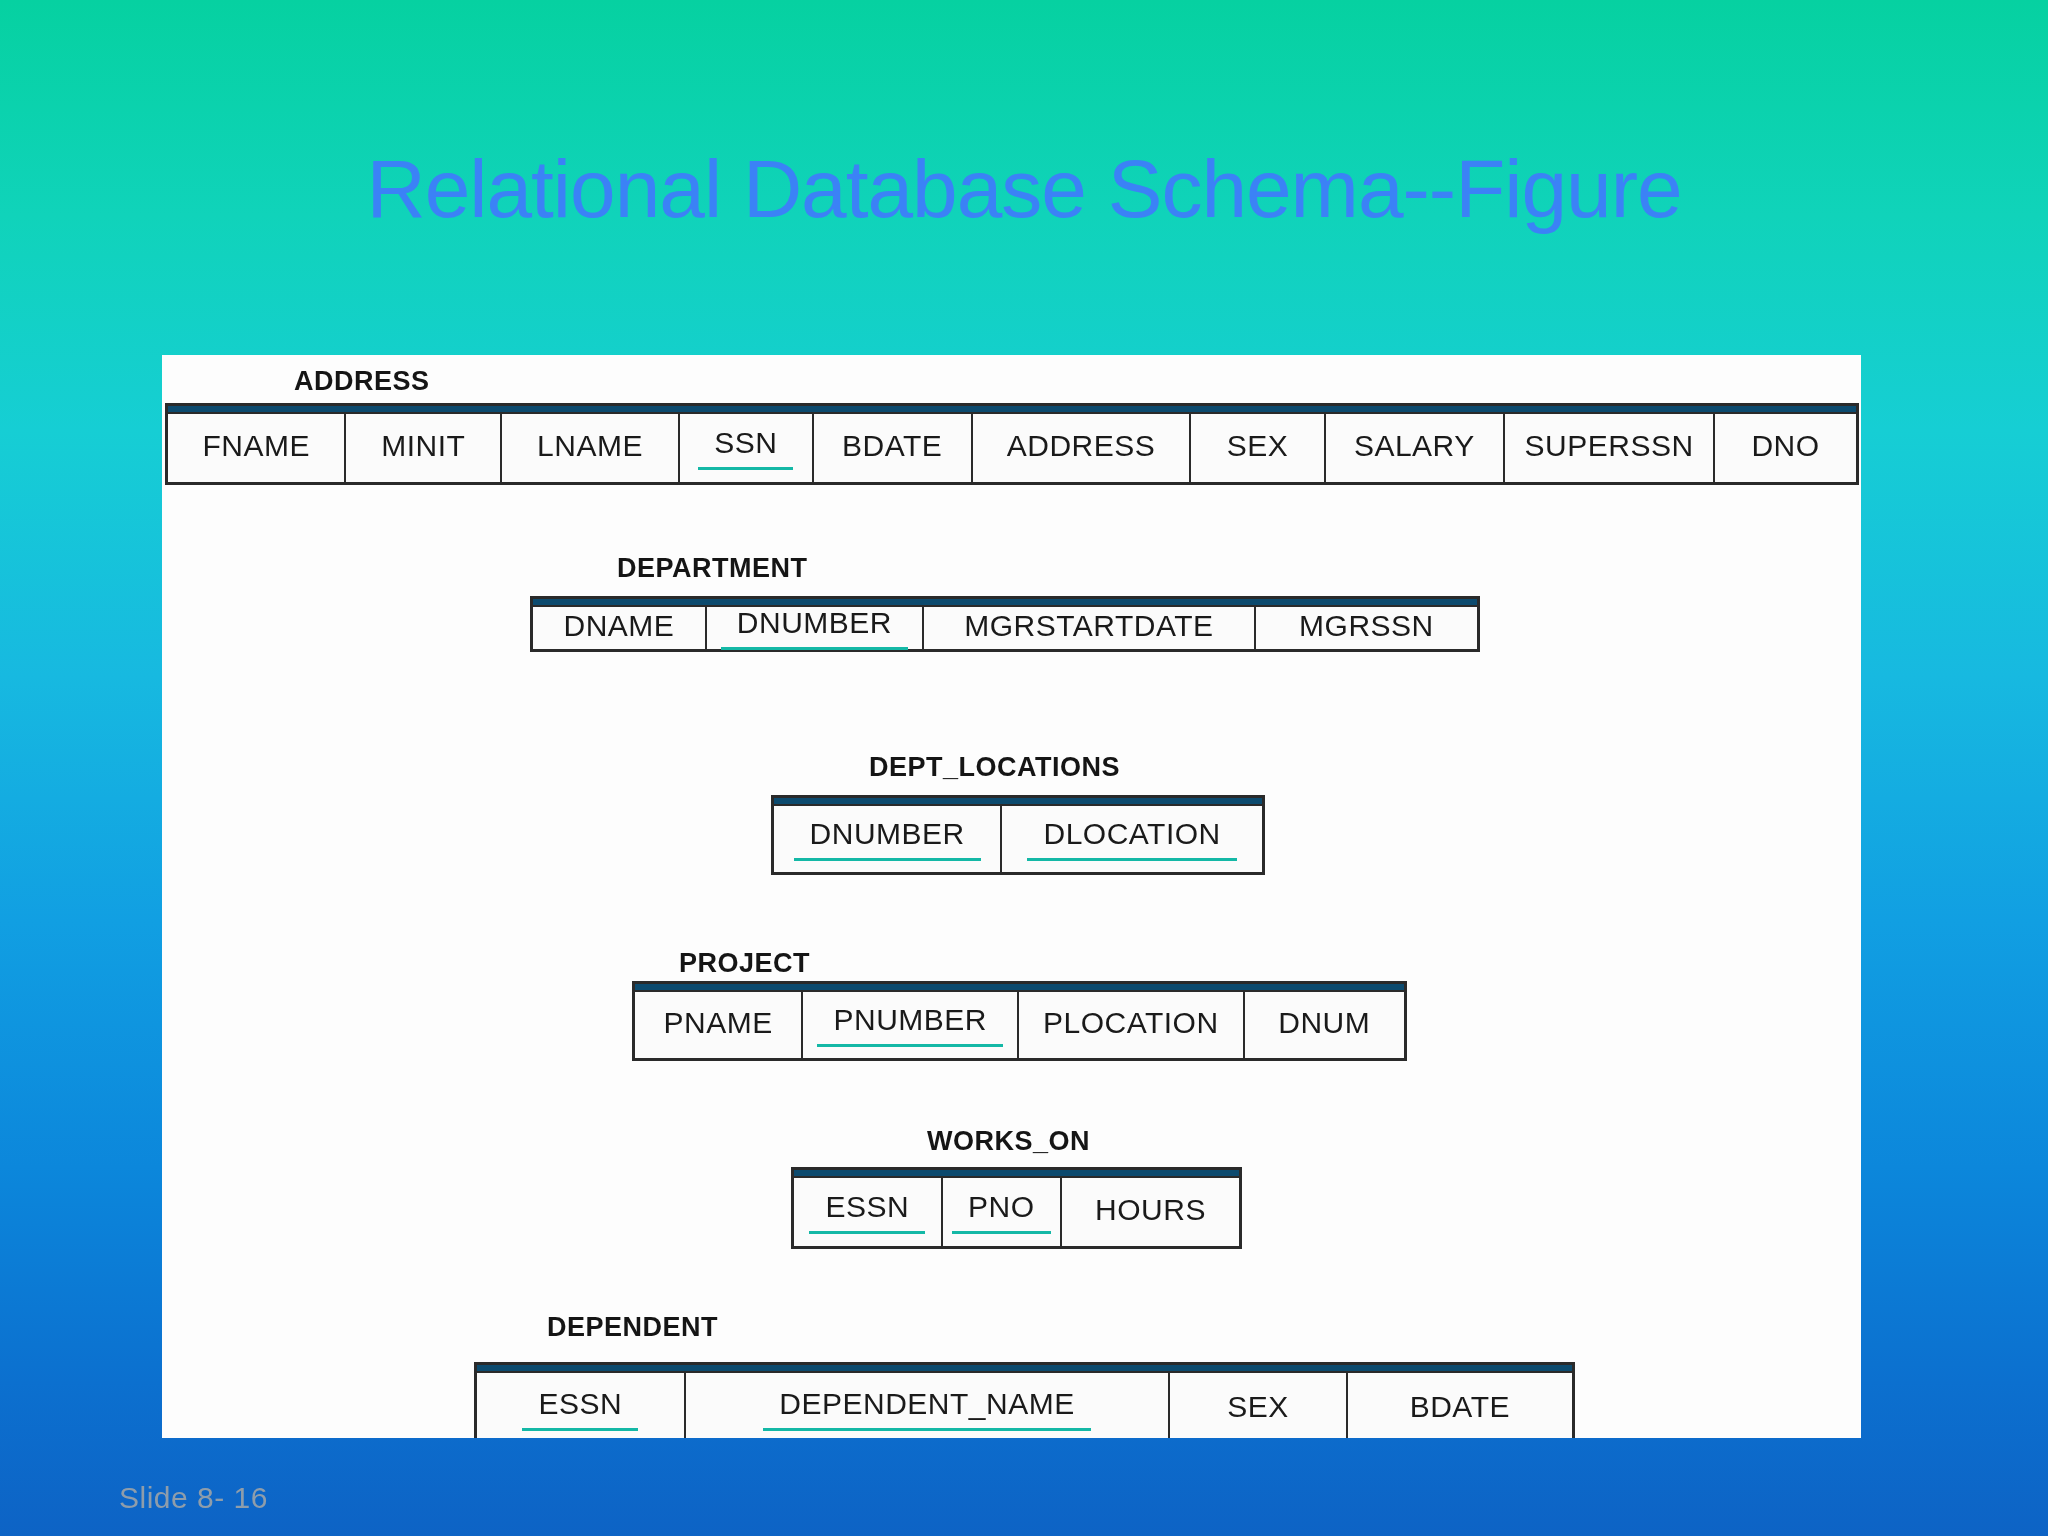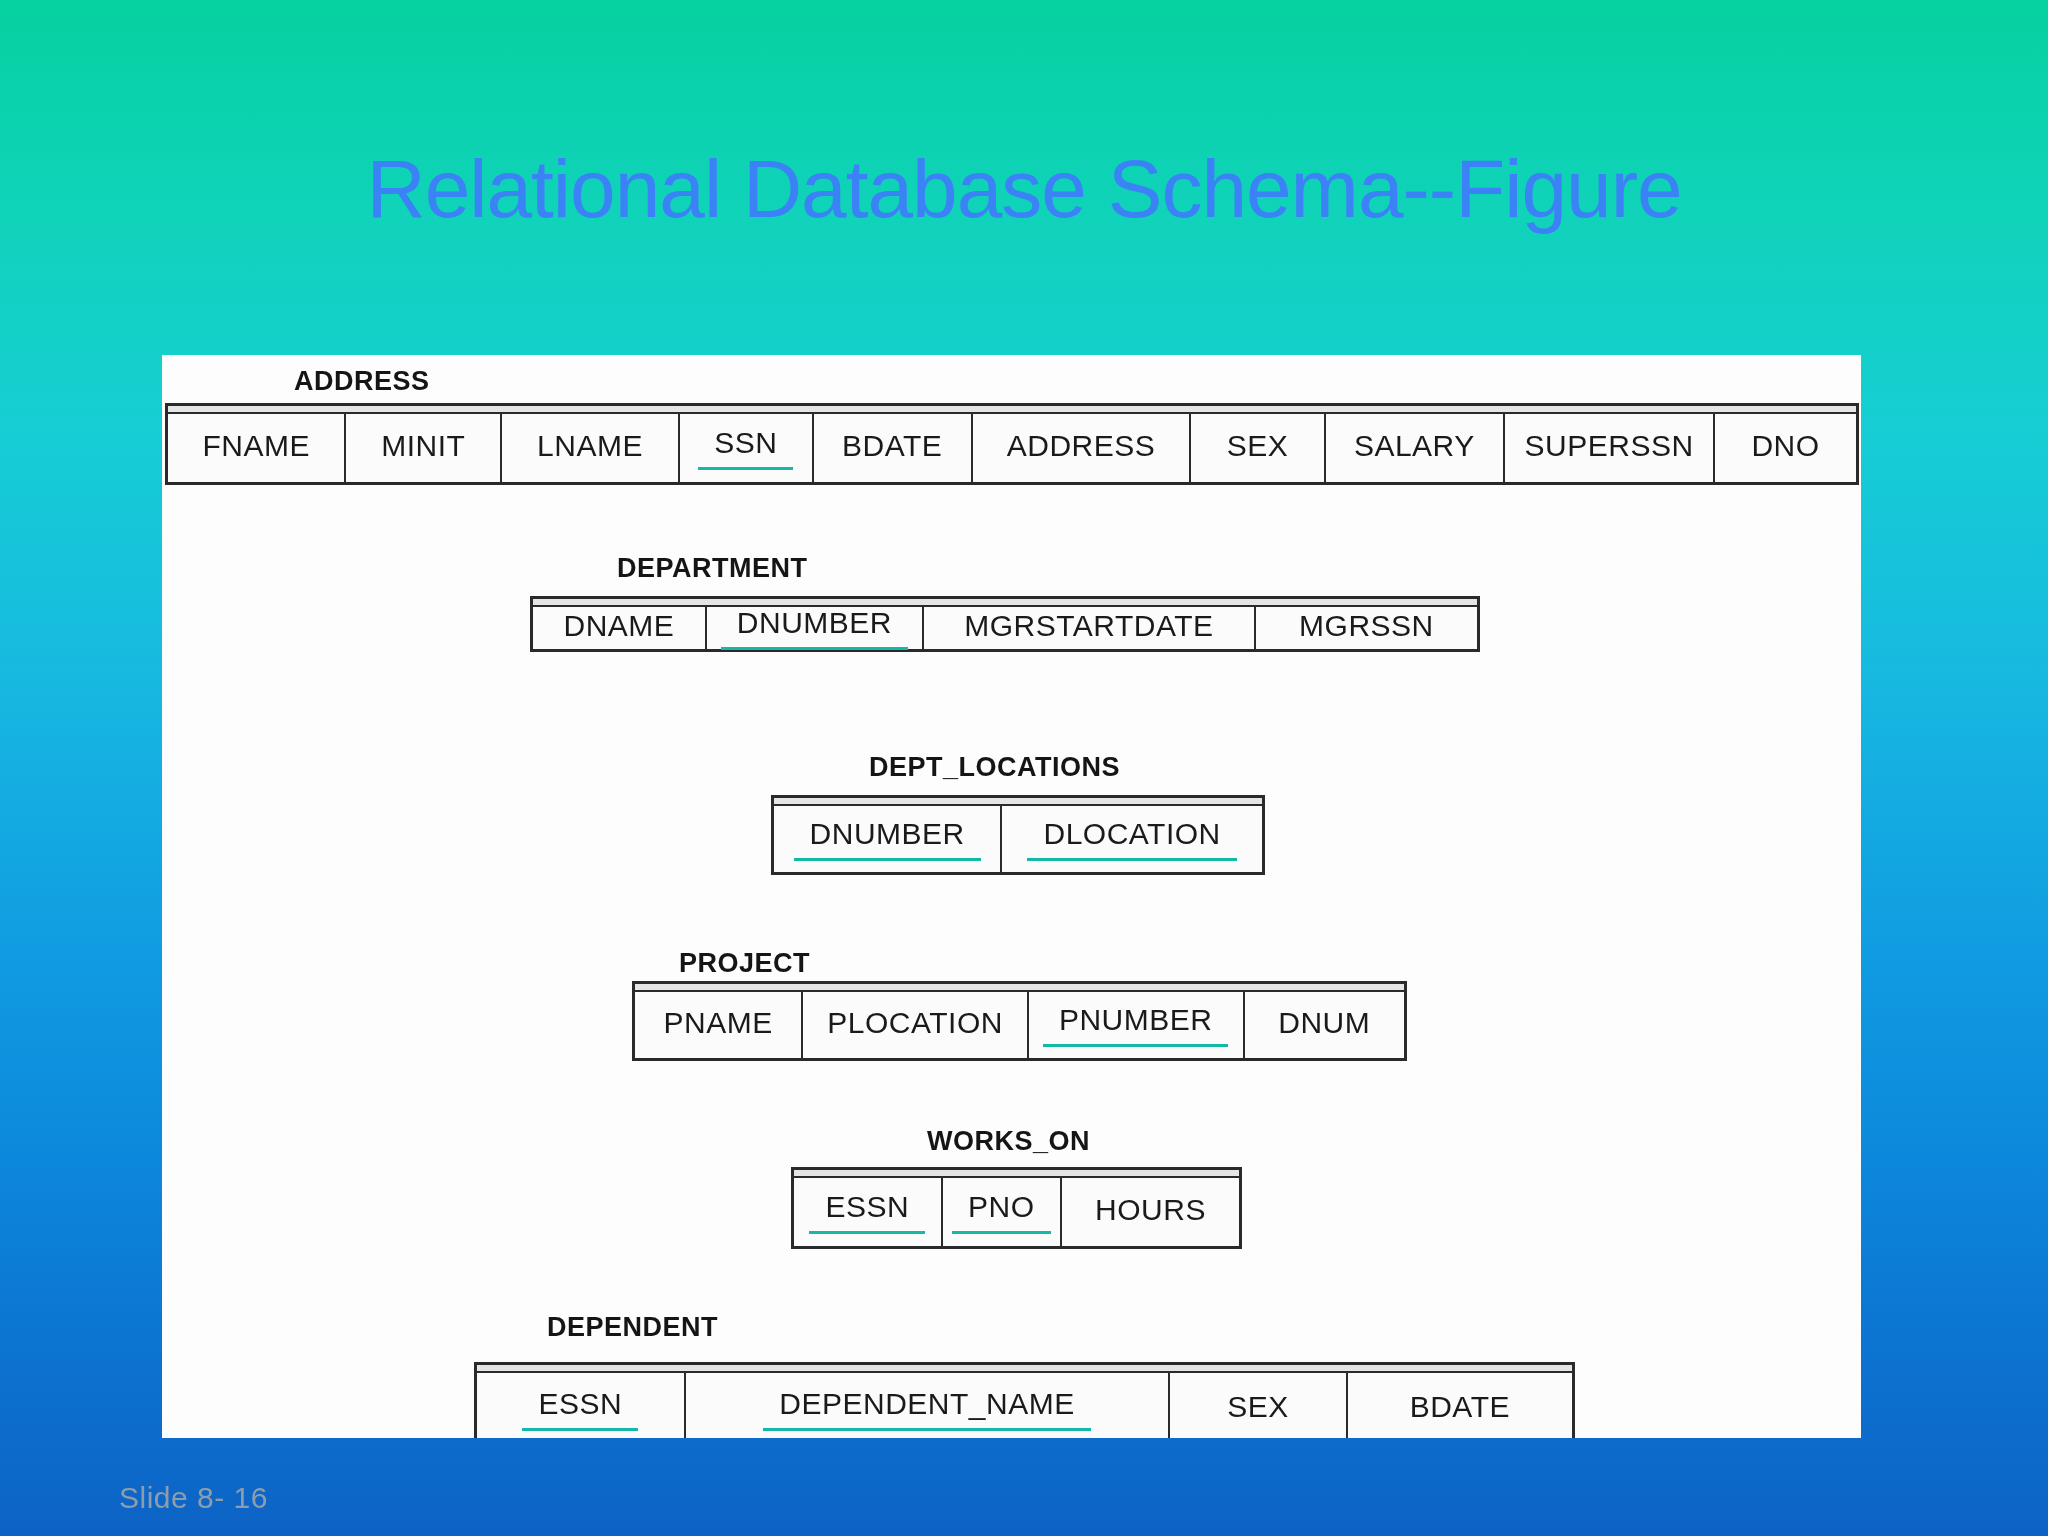--- a/index.html
+++ b/index.html
@@ -19,21 +19,21 @@
     position:absolute;left:162px;top:355px;width:1699px;height:1083px;
     background:#FDFDFD;overflow:hidden;
   }
   .rel{position:absolute;}
   .rel-name{
     position:absolute;font-size:27px;font-weight:bold;color:#151515;
     letter-spacing:0.5px;white-space:nowrap;
   }
   .rel-table{
     position:absolute;display:flex;align-items:stretch;
-    border:3px solid #2A2A2A;background:#e5e5e5;box-sizing:border-box;
+    border:3px solid #2A2A2A;background:#0c4a6e;box-sizing:border-box;
     padding-top:6px;
   }
   .cell{
     box-sizing:border-box;
     border-top:2px solid #2A2A2A;border-right:2px solid #2A2A2A;
     display:flex;align-items:center;justify-content:center;
     background:#FBFBFB;min-width:0;
   }
   .cell:last-child{border-right:none;}
   .cv{
@@ -121,25 +121,25 @@
         </div>
     </div>
   </div>
 
   <div class="rel">
     <div class="rel-name" style="left:517px;top:593px">PROJECT</div>
     <div class="rel-table" style="left:470px;top:626px;width:775px;height:80px">
       <div class="cell" style="flex:169 1 0">
           <span class="cv">PNAME</span>
         </div>
+      <div class="cell" style="flex:217 1 0">
+          <span class="cv u">PNUMBER</span>
+        </div>
       <div class="cell" style="flex:227 1 0">
           <span class="cv">PLOCATION</span>
-        </div>
-      <div class="cell" style="flex:217 1 0">
-          <span class="cv u">PNUMBER</span>
         </div>
       <div class="cell" style="flex:162 1 0">
           <span class="cv">DNUM</span>
         </div>
     </div>
   </div>
 
   <div class="rel">
     <div class="rel-name" style="left:765px;top:771px">WORKS_ON</div>
     <div class="rel-table" style="left:629px;top:812px;width:451px;height:82px">

